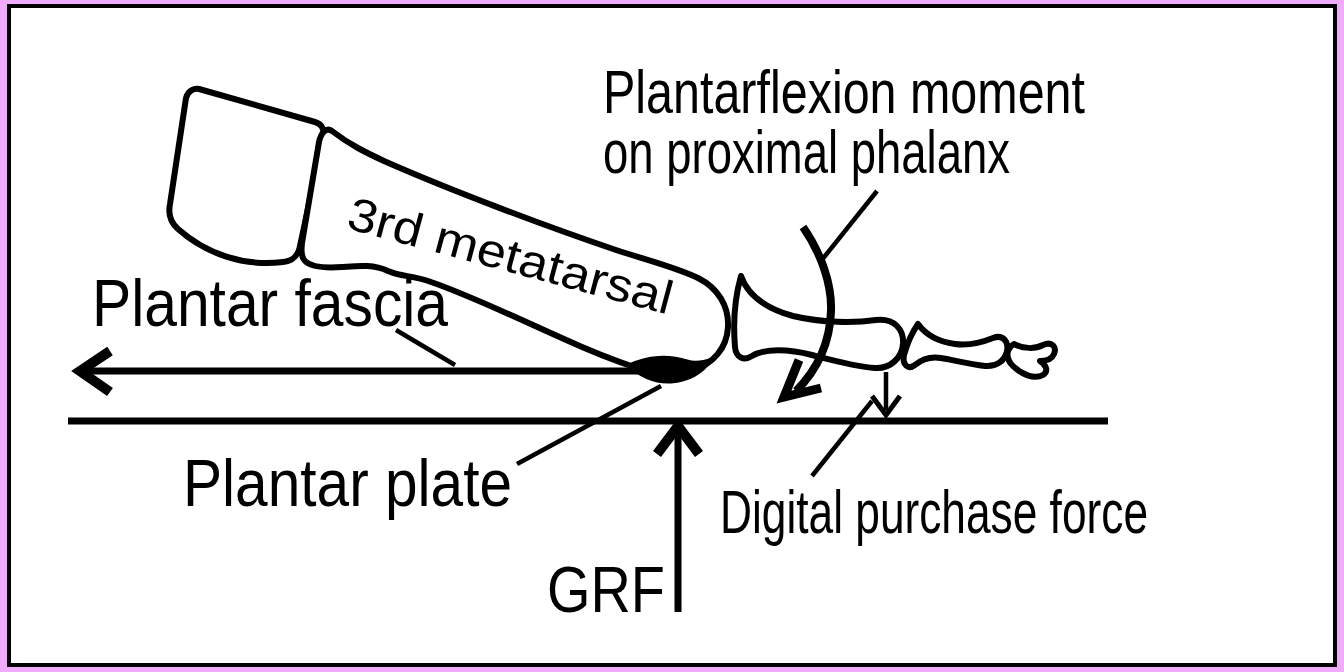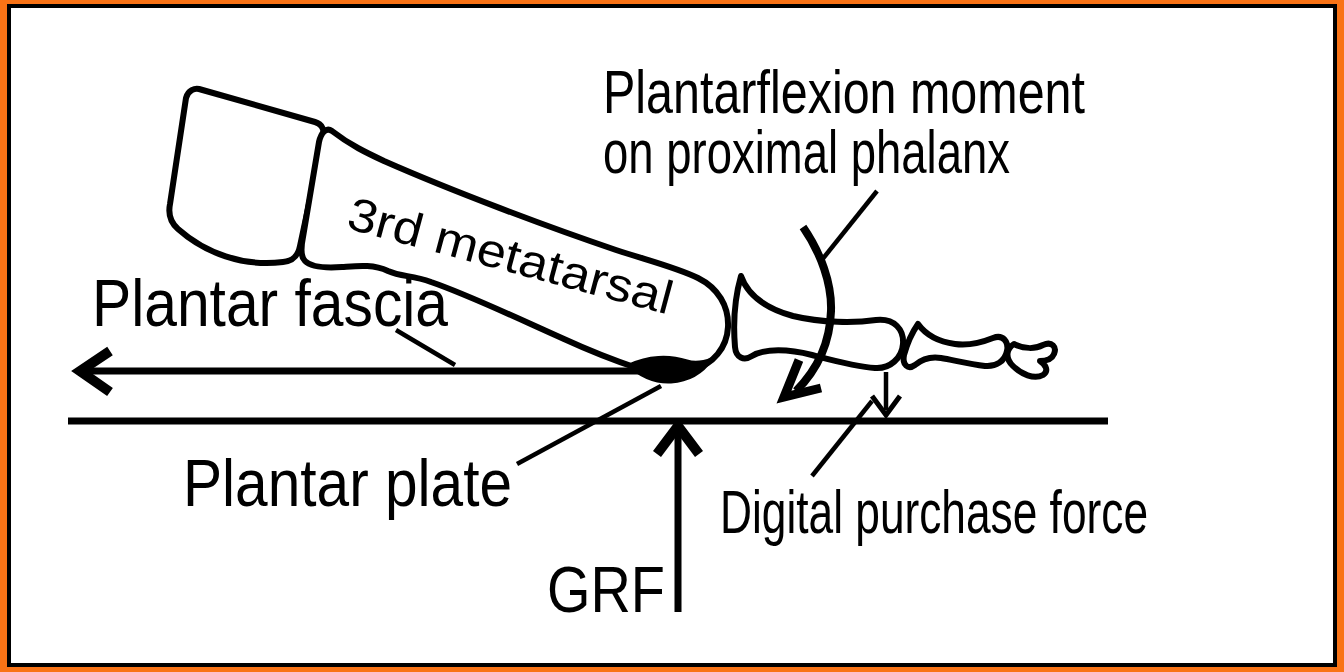--- a/index.html
+++ b/index.html
@@ -1,19 +1,19 @@
 <!DOCTYPE html>
 <html><head>
 <meta charset="utf-8">
 <style>
   html,body{margin:0;padding:0;background:#ffffff;}
   .figure{
     position:relative;
     width:1344px;height:672px;
-    background:#f97316;
+    background:#f0abfc;
     font-family:"Liberation Sans", sans-serif;
     overflow:hidden;
   }
   svg{display:block;}
   text{
     fill:#000000;
     font-family:"Liberation Sans", sans-serif;
   }
 </style>
 </head>

